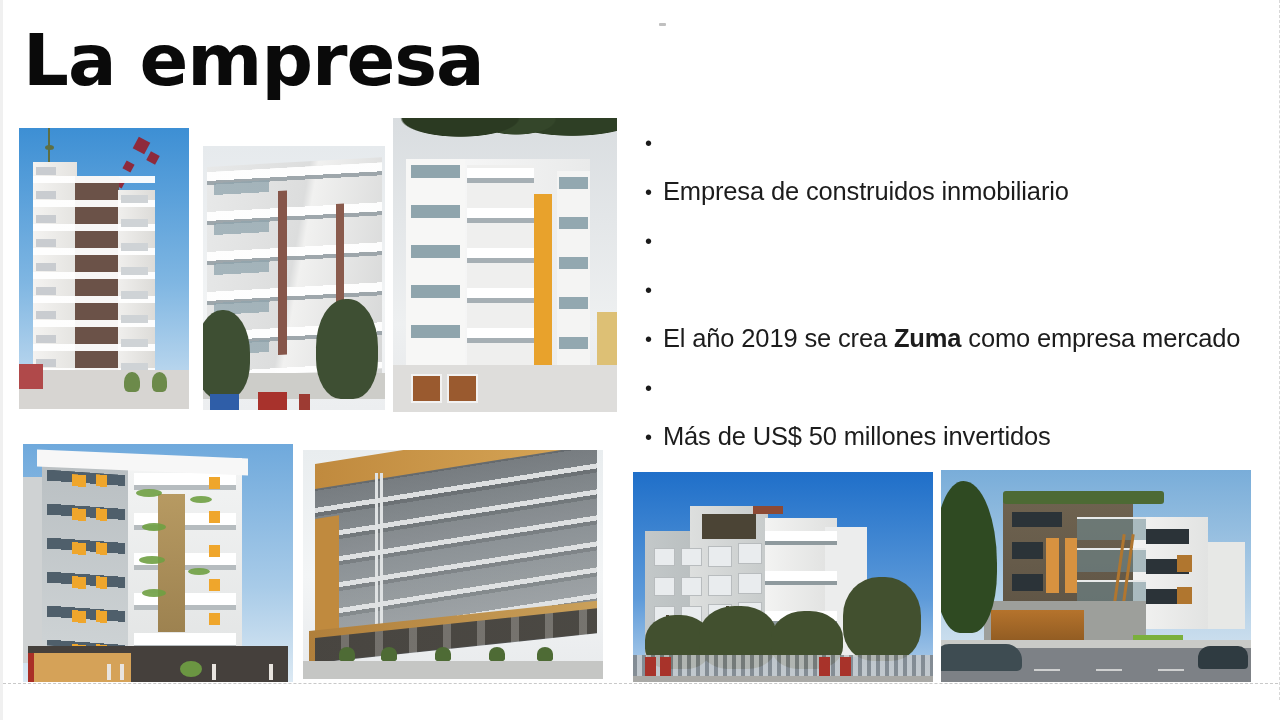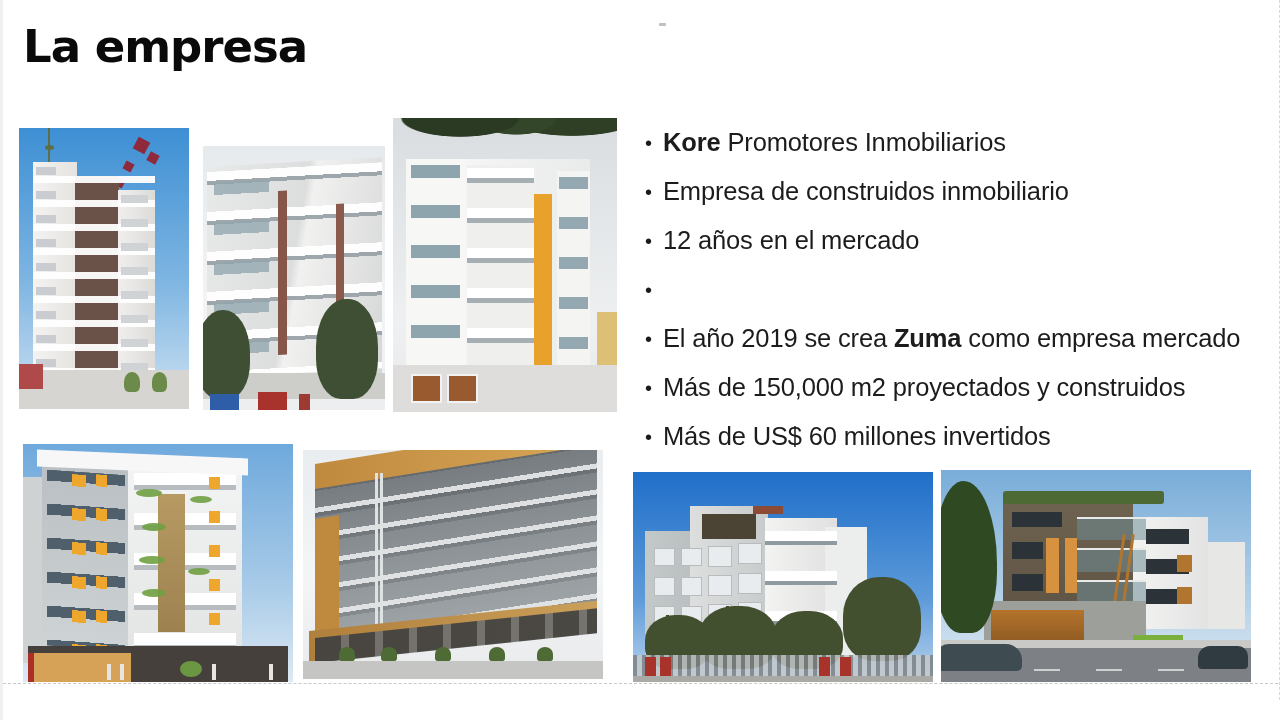--- a/index.html
+++ b/index.html
@@ -28,21 +28,21 @@
   }
   #stray-mark{
     position:absolute;left:656px;top:23px;width:7px;height:3px;
     background:#8d8d8d;opacity:.55;border-radius:1px;
   }
 
   
   #page-title{
     position:absolute;left:20px;top:24px;
     font-family:"DejaVu Sans","Liberation Sans",sans-serif;
-    font-size:45px;line-height:1;font-weight:700;
+    font-size:72px;line-height:1;font-weight:700;
     letter-spacing:-1px;
     color:#0a0a0a;
     white-space:nowrap;
   }
 
   
   #bullets{
     position:absolute;left:636px;top:118px;width:660px;
   }
   .bullet-row{
@@ -400,50 +400,47 @@
       <div class="lane" style="left:70%;width:26px;"></div>
       <div class="car" style="left:-2%;width:28%;height:13%;"></div>
       <div class="car2"></div>
     </div>
   </div>
 
   <div id="bullets">
 
     <div class="bullet-row">
       <span class="bullet-dot">•</span>
-      <span class="bullet-text"><b>Kore</b><span> Promotores Inmobiliarios</span></span>
     </div>
 
     <div class="bullet-row">
       <span class="bullet-dot">•</span>
       <span class="bullet-text">Empresa de construidos inmobiliario</span>
     </div>
 
     <div class="bullet-row">
       <span class="bullet-dot">•</span>
-      <span class="bullet-text">12 años en el mercado</span>
     </div>
 
     <div class="bullet-row">
       <span class="bullet-dot">•</span>
     </div>
 
     <div class="bullet-row">
       <span class="bullet-dot">•</span>
       <span class="bullet-text"><span>El año 2019 se crea </span><b>Zuma</b><span> como empresa mercado</span></span>
     </div>
 
     <div class="bullet-row">
       <span class="bullet-dot">•</span>
-      <span class="bullet-text">Más de 150,000 m2 proyectados y construidos</span>
-    </div>
-
-    <div class="bullet-row">
-      <span class="bullet-dot">•</span>
-      <span class="bullet-text">Más de US$ 60 millones invertidos</span>
+    </div>
+
+    <div class="bullet-row">
+      <span class="bullet-dot">•</span>
+      <span class="bullet-text">Más de US$ 50 millones invertidos</span>
     </div>
 
   </div>
 
   <div id="slide-boundary"></div>
   <div id="slide-boundary-right"></div>
 
 </div>
 
 </body></html>

